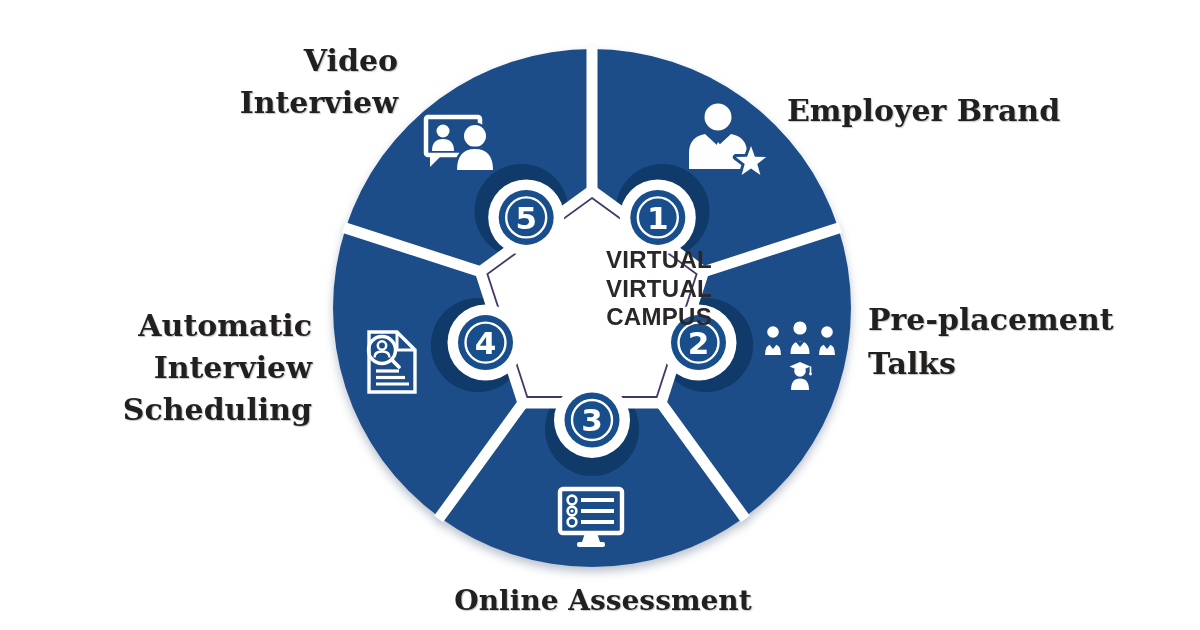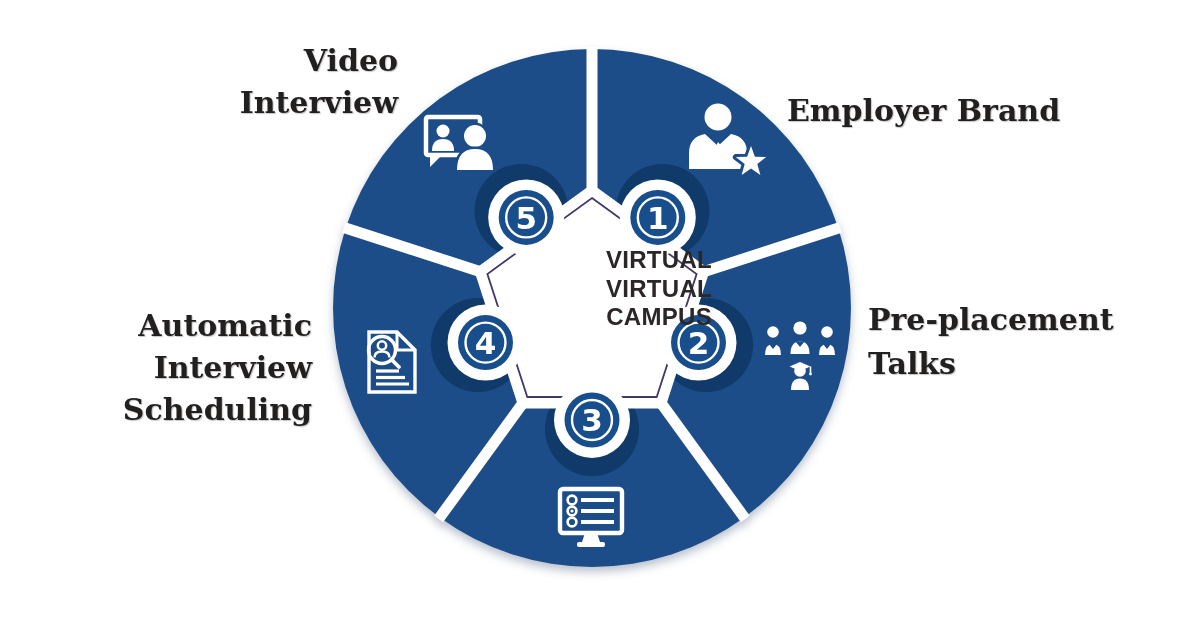--- a/index.html
+++ b/index.html
@@ -200,14 +200,17 @@
     <div>Automatic</div>
     <div>Interview</div>
     <div>Scheduling</div>
   </div>
 
   <div class="label left-al" style="left:868px;top:290px;line-height:44px;">
     <div>Pre-placement</div>
     <div>Talks</div>
   </div>
 
+  <div class="label center-al" style="left:453px;top:580px;width:300px;font-size:28px;">
+    <div>Online Assessment</div>
+  </div>
 
 </div>
 
 </body></html>

